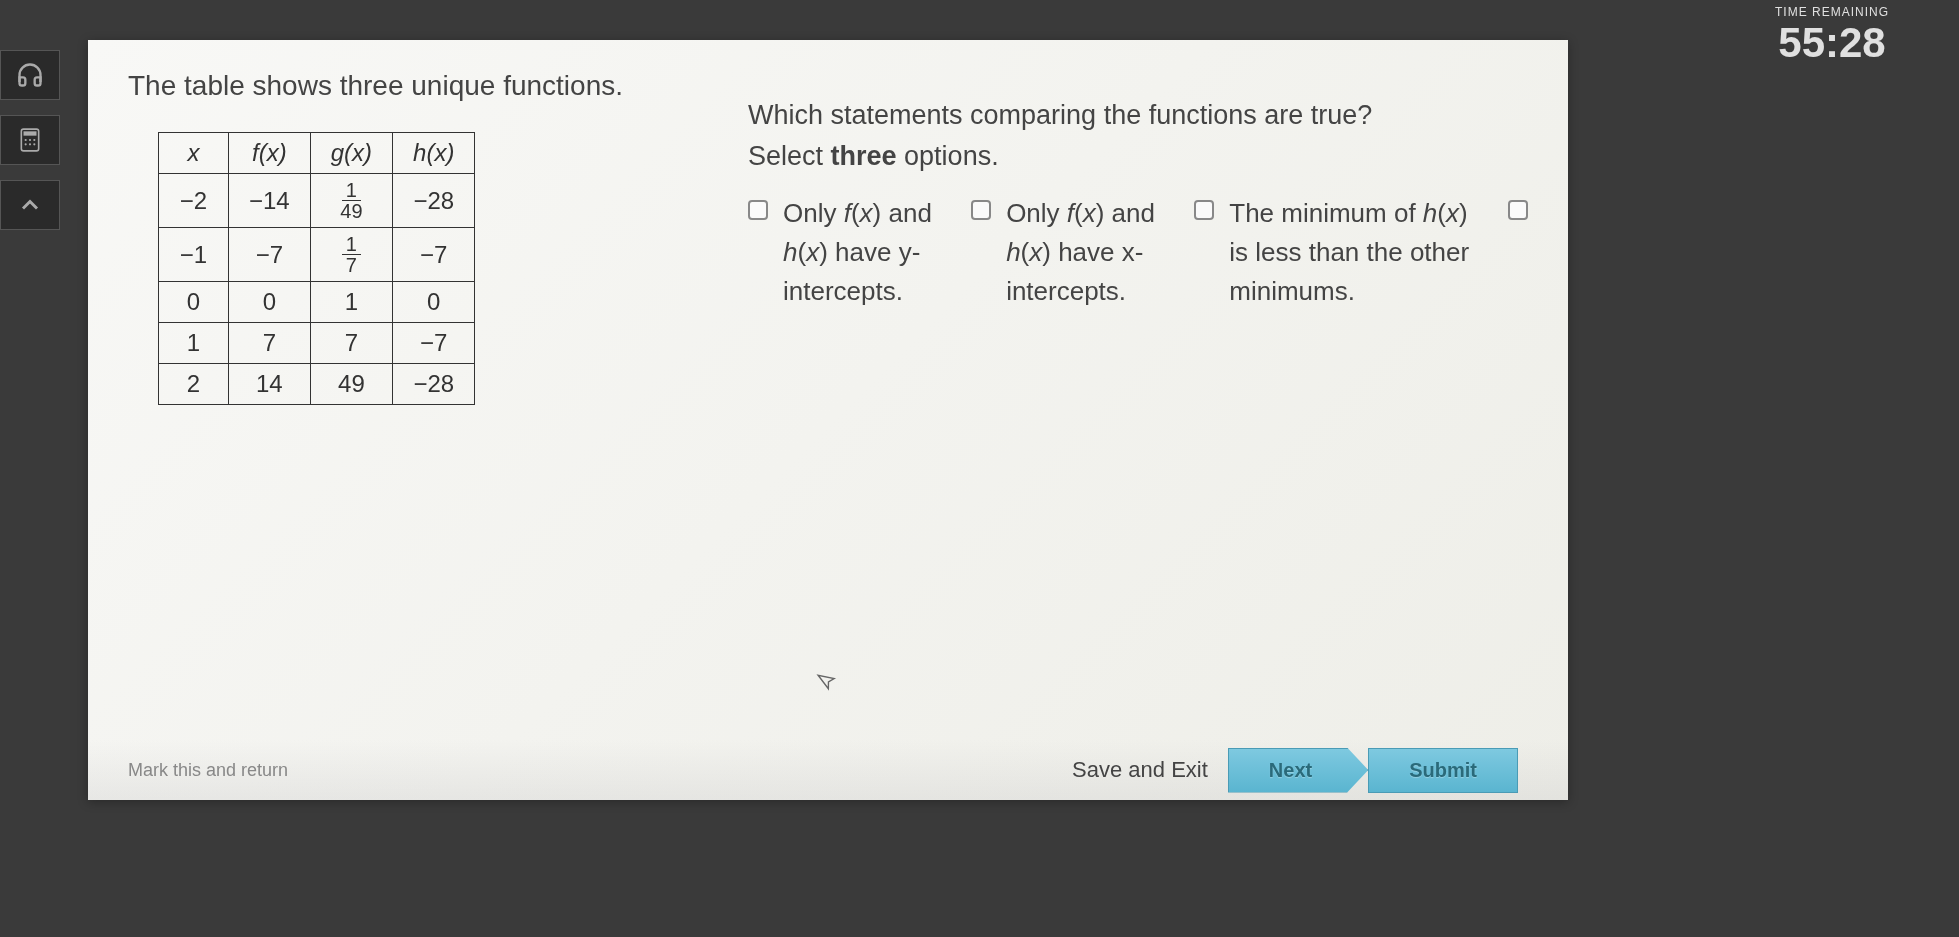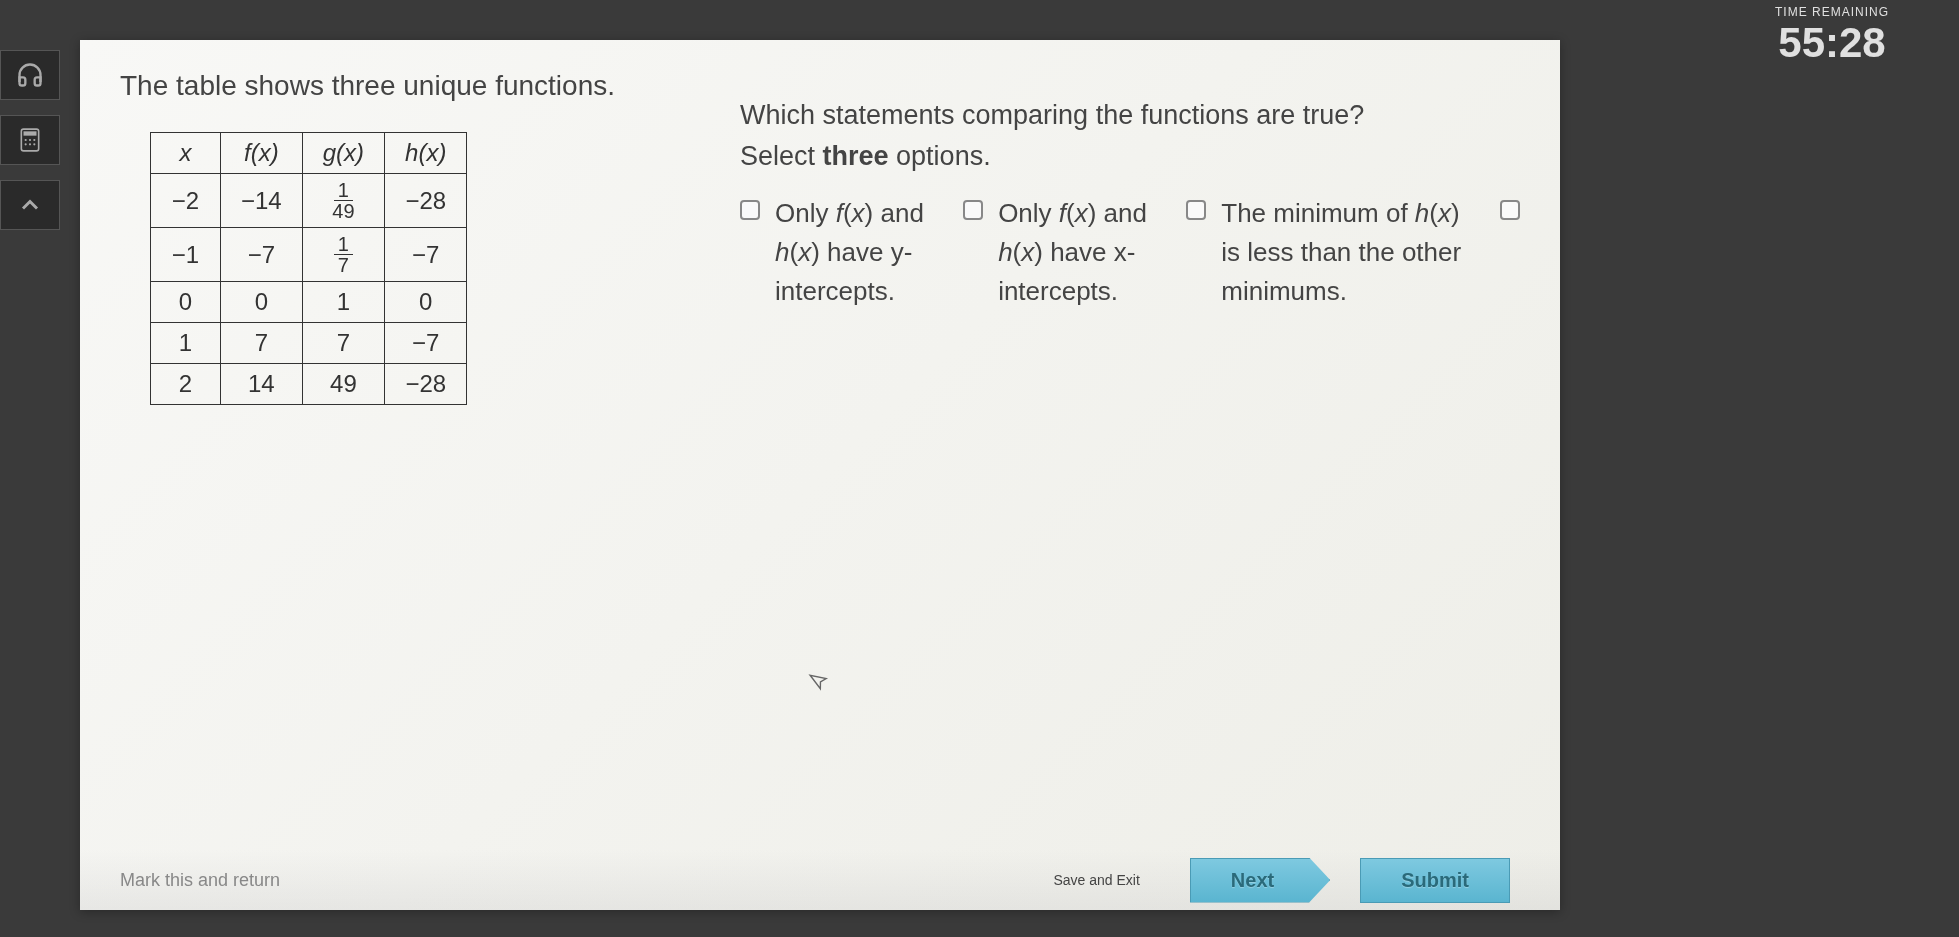--- a/index.html
+++ b/index.html
@@ -55,24 +55,24 @@
       letter-spacing: 1px;
     }
     
     .timer-value {
       font-size: 42px;
       font-weight: bold;
     }
     
     .content-panel {
       position: absolute;
-      left: 80px;
+      left: 88px;
       top: 40px;
       width: 1480px;
-      height: 870px;
+      height: 760px;
       background: linear-gradient(135deg, #f8f8f6 0%, #eeeee8 100%);
       padding: 30px 40px;
       display: flex;
       gap: 120px;
       box-shadow: 0 2px 10px rgba(0,0,0,0.3);
     }
     
     .left-section {
       flex: 0 0 500px;
     }
@@ -177,34 +177,33 @@
     
     .bottom-bar {
       position: absolute;
       bottom: 0;
       left: 0;
       right: 0;
       height: 60px;
       display: flex;
       align-items: center;
       justify-content: flex-end;
-      gap: 30px;
       padding: 0 50px;
       background: linear-gradient(180deg, rgba(255,255,255,0) 0%, rgba(200,200,200,0.3) 100%);
     }
     
     .mark-return {
       position: absolute;
       left: 40px;
       color: #888;
       font-size: 18px;
     }
     
     .save-exit {
-      font-size: 14px;
+      font-size: 22px;
       color: #444;
       cursor: pointer;
       padding: 8px 20px;
     }
     
     .nav-btn {
       background: linear-gradient(180deg, #7ec9e0 0%, #5ab5d0 100%);
       border: 1px solid #4a9bb5;
       color: #2a6a7a;
       font-size: 20px;

